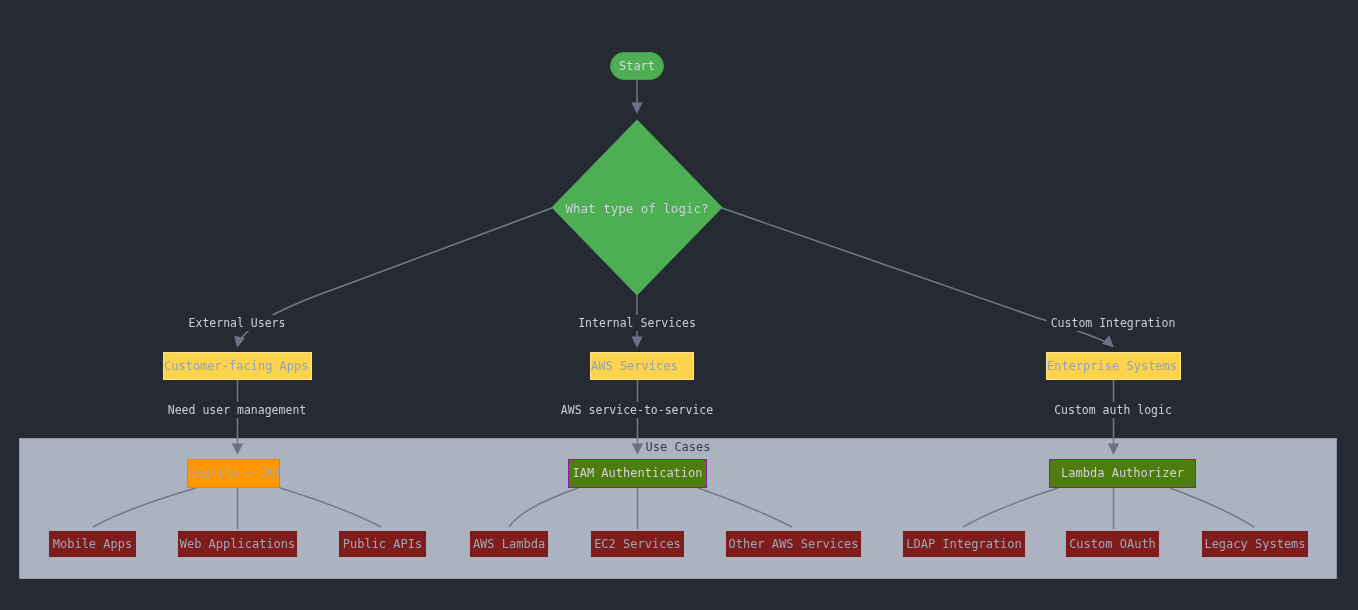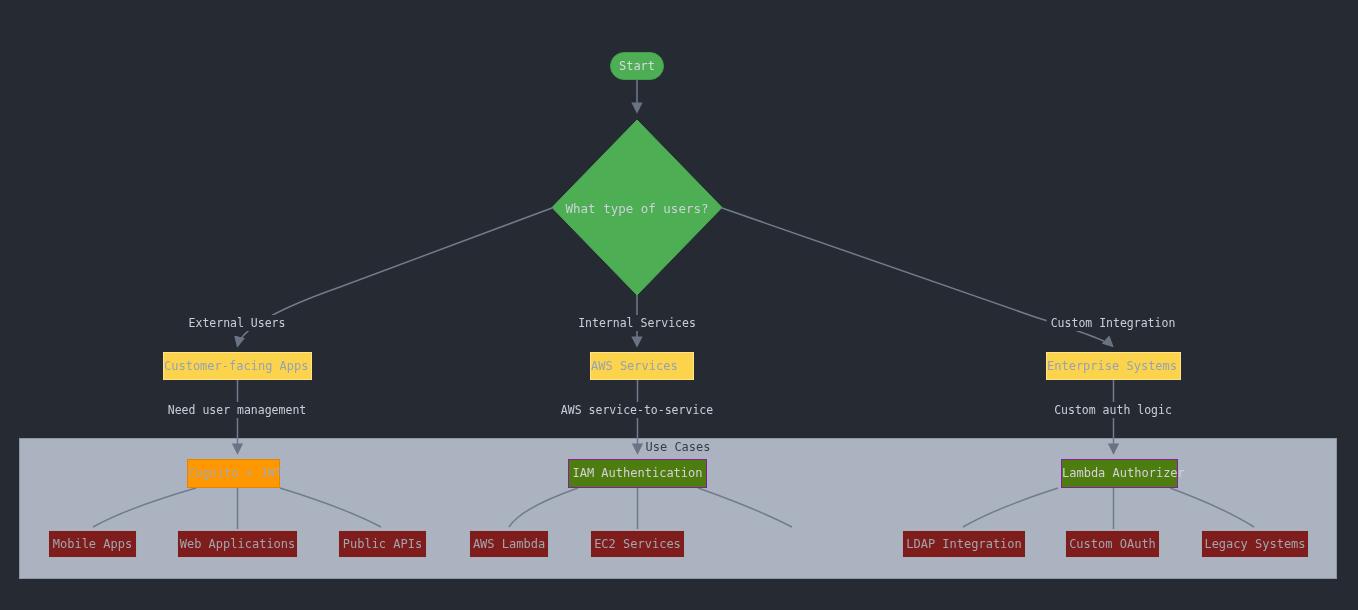--- a/index.html
+++ b/index.html
@@ -89,42 +89,43 @@
       <path d="M1113.5,488 L1113.5,529"></path>
       <path d="M1170,488 Q1224,508 1254,527"></path>
     </g>
   </svg>
 
   <div class="node pill" style="left:610px;top:52px;width:54px;height:28px;">Start</div>
 
   <svg class="node" style="left:540px;top:115px;z-index:3;" width="195" height="185">
     <polygon points="97,5 182,92.5 97,180 12,92.5" fill="#4dae54" stroke="#4dae54"></polygon>
   </svg>
-  <div class="node diamond-label" style="left:637px;top:208px;">What type of users?</div>
+  <div class="node diamond-label" style="left:637px;top:208px;">What type of logic?</div>
 
   <div class="elabel" style="left:237px;top:315px;">External Users</div>
   <div class="elabel" style="left:637px;top:315px;">Internal Services</div>
   <div class="elabel" style="left:1113px;top:315px;">Custom Integration</div>
 
   <div class="node ybox" style="left:163px;width:149px;">Customer-facing Apps</div>
   <div class="node ybox" style="left:590px;width:104px;">AWS Services</div>
   <div class="node ybox" style="left:1046px;width:135px;">Enterprise Systems</div>
 
   <div class="elabel" style="left:237px;top:402px;">Need user management</div>
   <div class="elabel" style="left:637px;top:402px;">AWS service-to-service</div>
   <div class="elabel" style="left:1113px;top:402px;">Custom auth logic</div>
 
   <div class="sg-title" style="left:678px;top:440px;">Use Cases</div>
 
   <div class="node obox" style="left:187px;top:459px;width:93px;">Cognito + JWT</div>
   <div class="node pbox" style="left:568px;top:459px;width:139px;">IAM Authentication</div>
-  <div class="node pbox" style="left:1049px;top:459px;width:117px;margin-left:12px;">Lambda Authorizer</div>
+  <div class="node pbox" style="left:1049px;top:459px;width:147px;">Lambda Authorizer</div>
 
   <div class="node leaf" style="left:48px;width:89px;">Mobile Apps</div>
   <div class="node leaf" style="left:177px;width:121px;">Web Applications</div>
   <div class="node leaf" style="left:338px;width:89px;">Public APIs</div>
   <div class="node leaf" style="left:469px;width:80px;">AWS Lambda</div>
   <div class="node leaf" style="left:590px;width:95px;">EC2 Services</div>
+  <div class="node leaf" style="left:725px;width:137px;">Other AWS Services</div>
   <div class="node leaf" style="left:902px;width:124px;">LDAP Integration</div>
   <div class="node leaf" style="left:1065px;width:95px;">Custom OAuth</div>
   <div class="node leaf" style="left:1201px;width:108px;">Legacy Systems</div>
 
 </div>
 
 </body></html>

